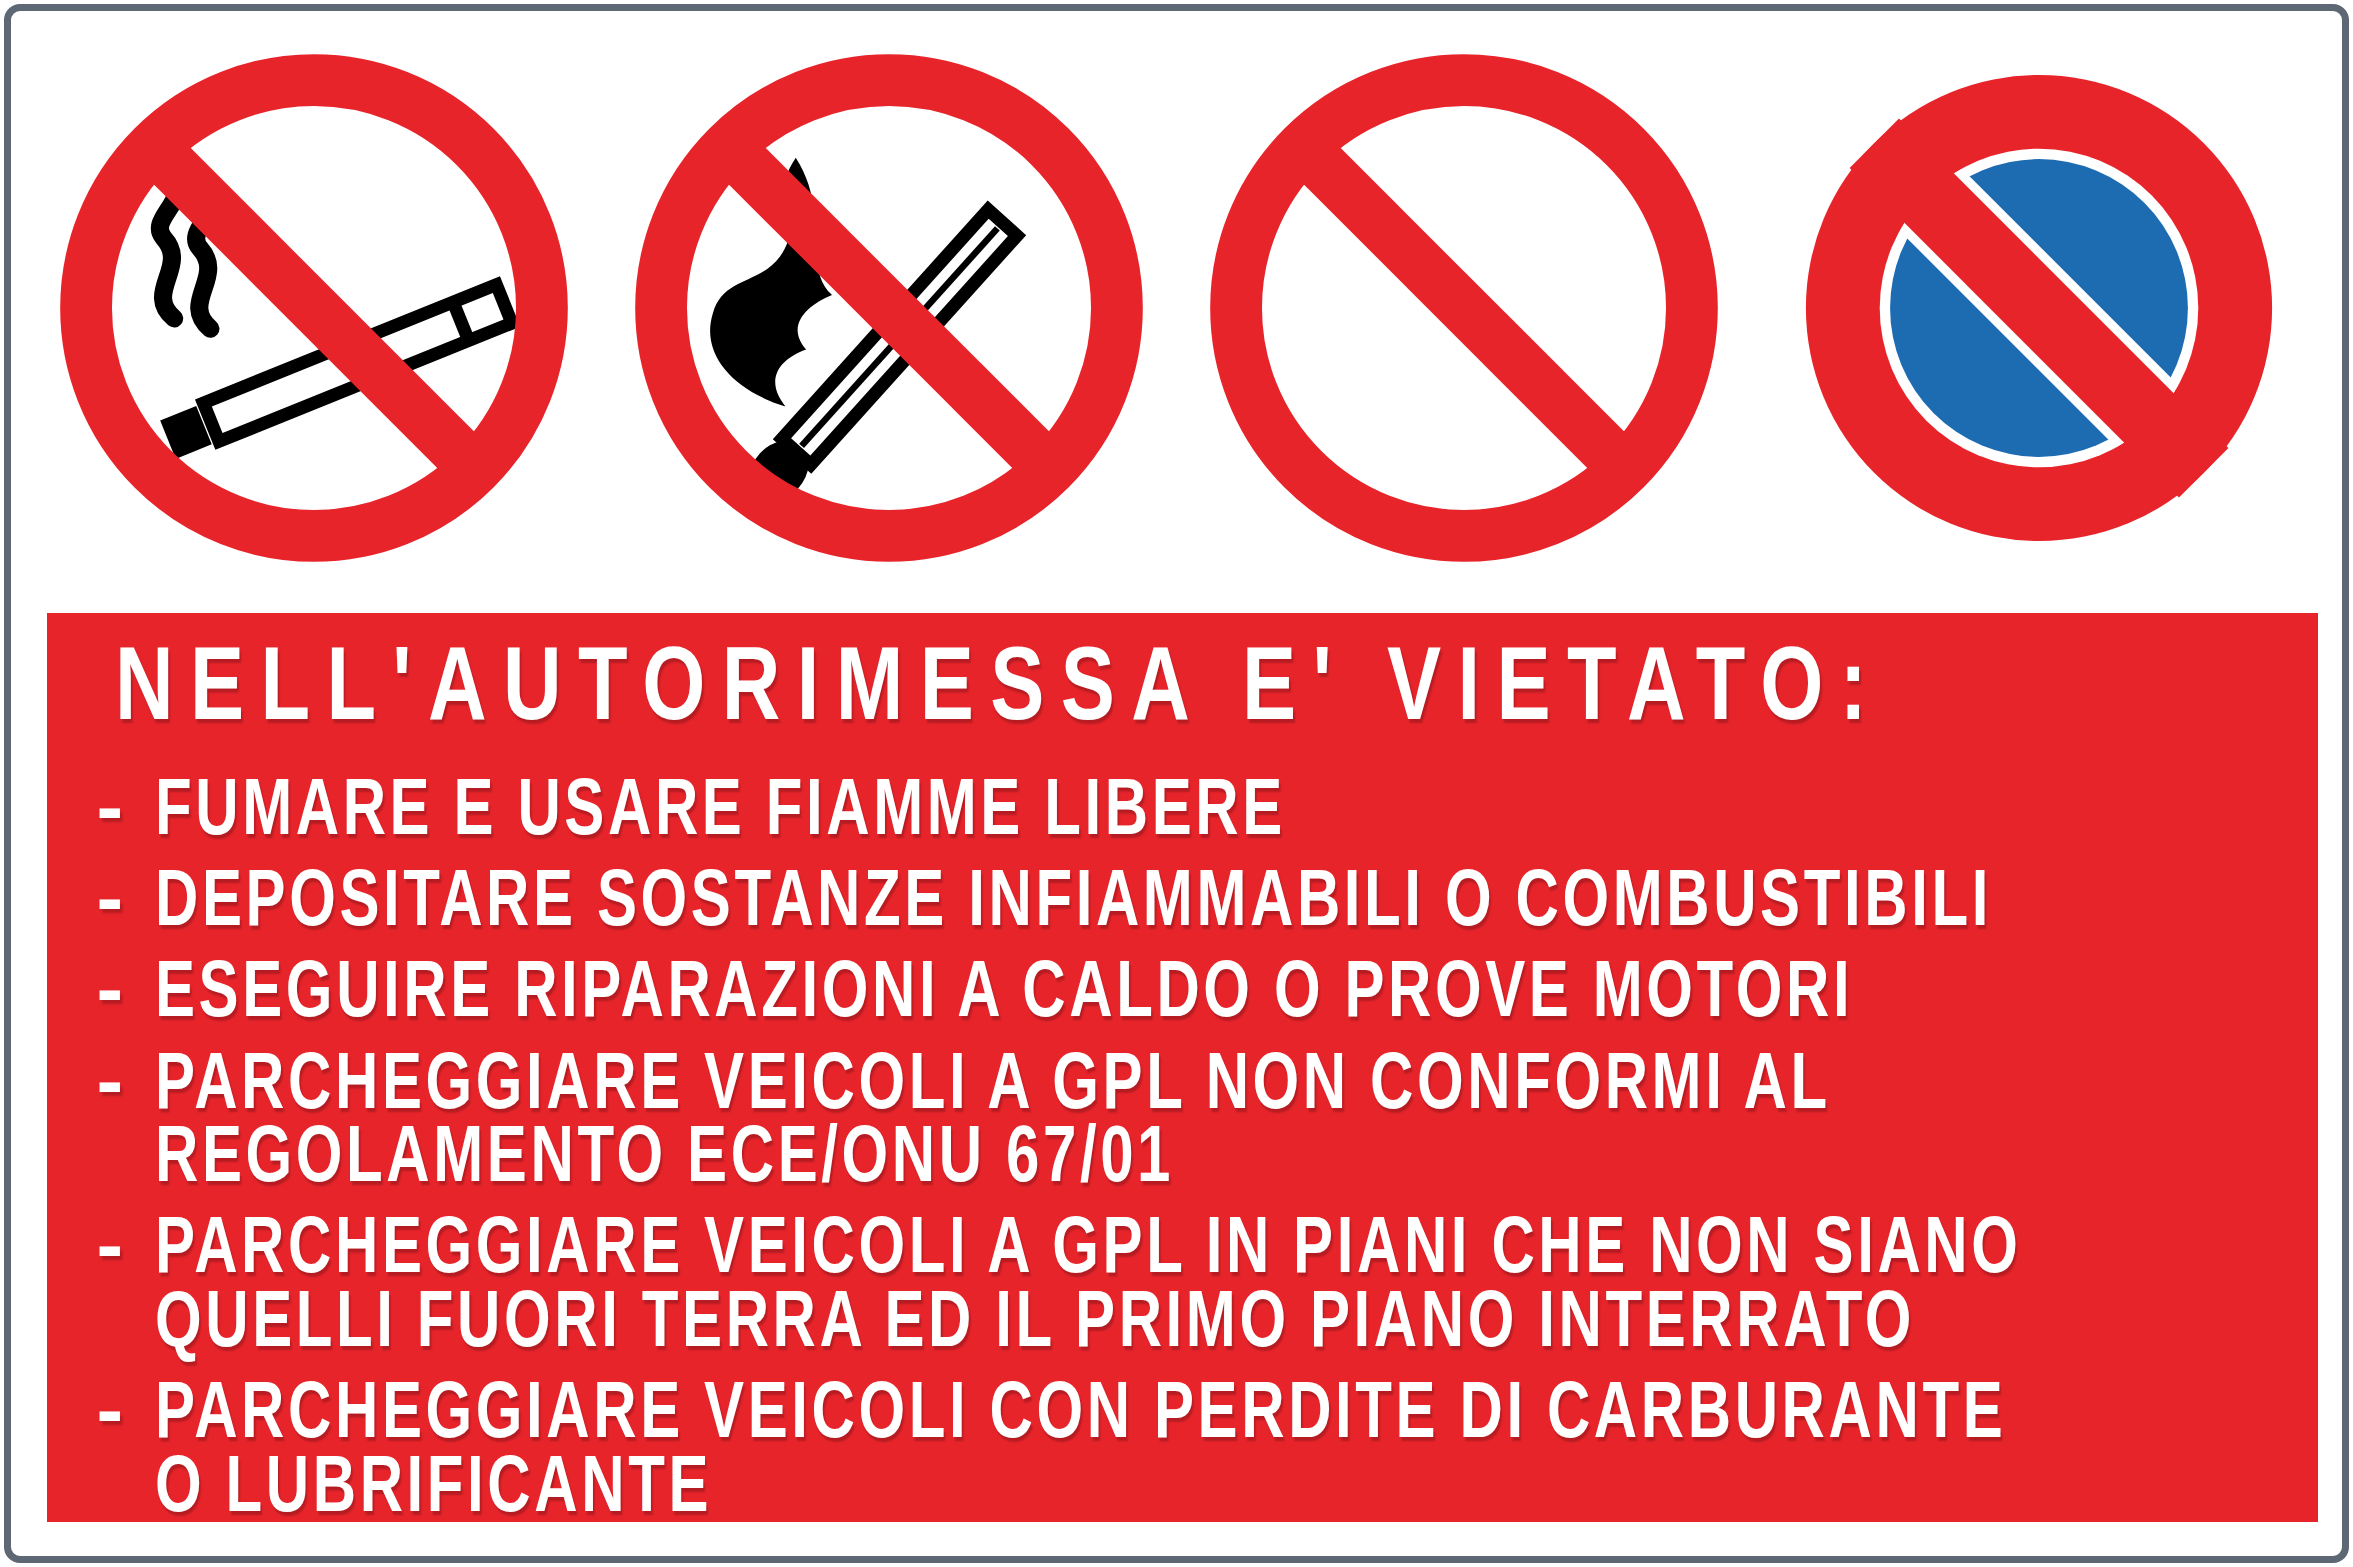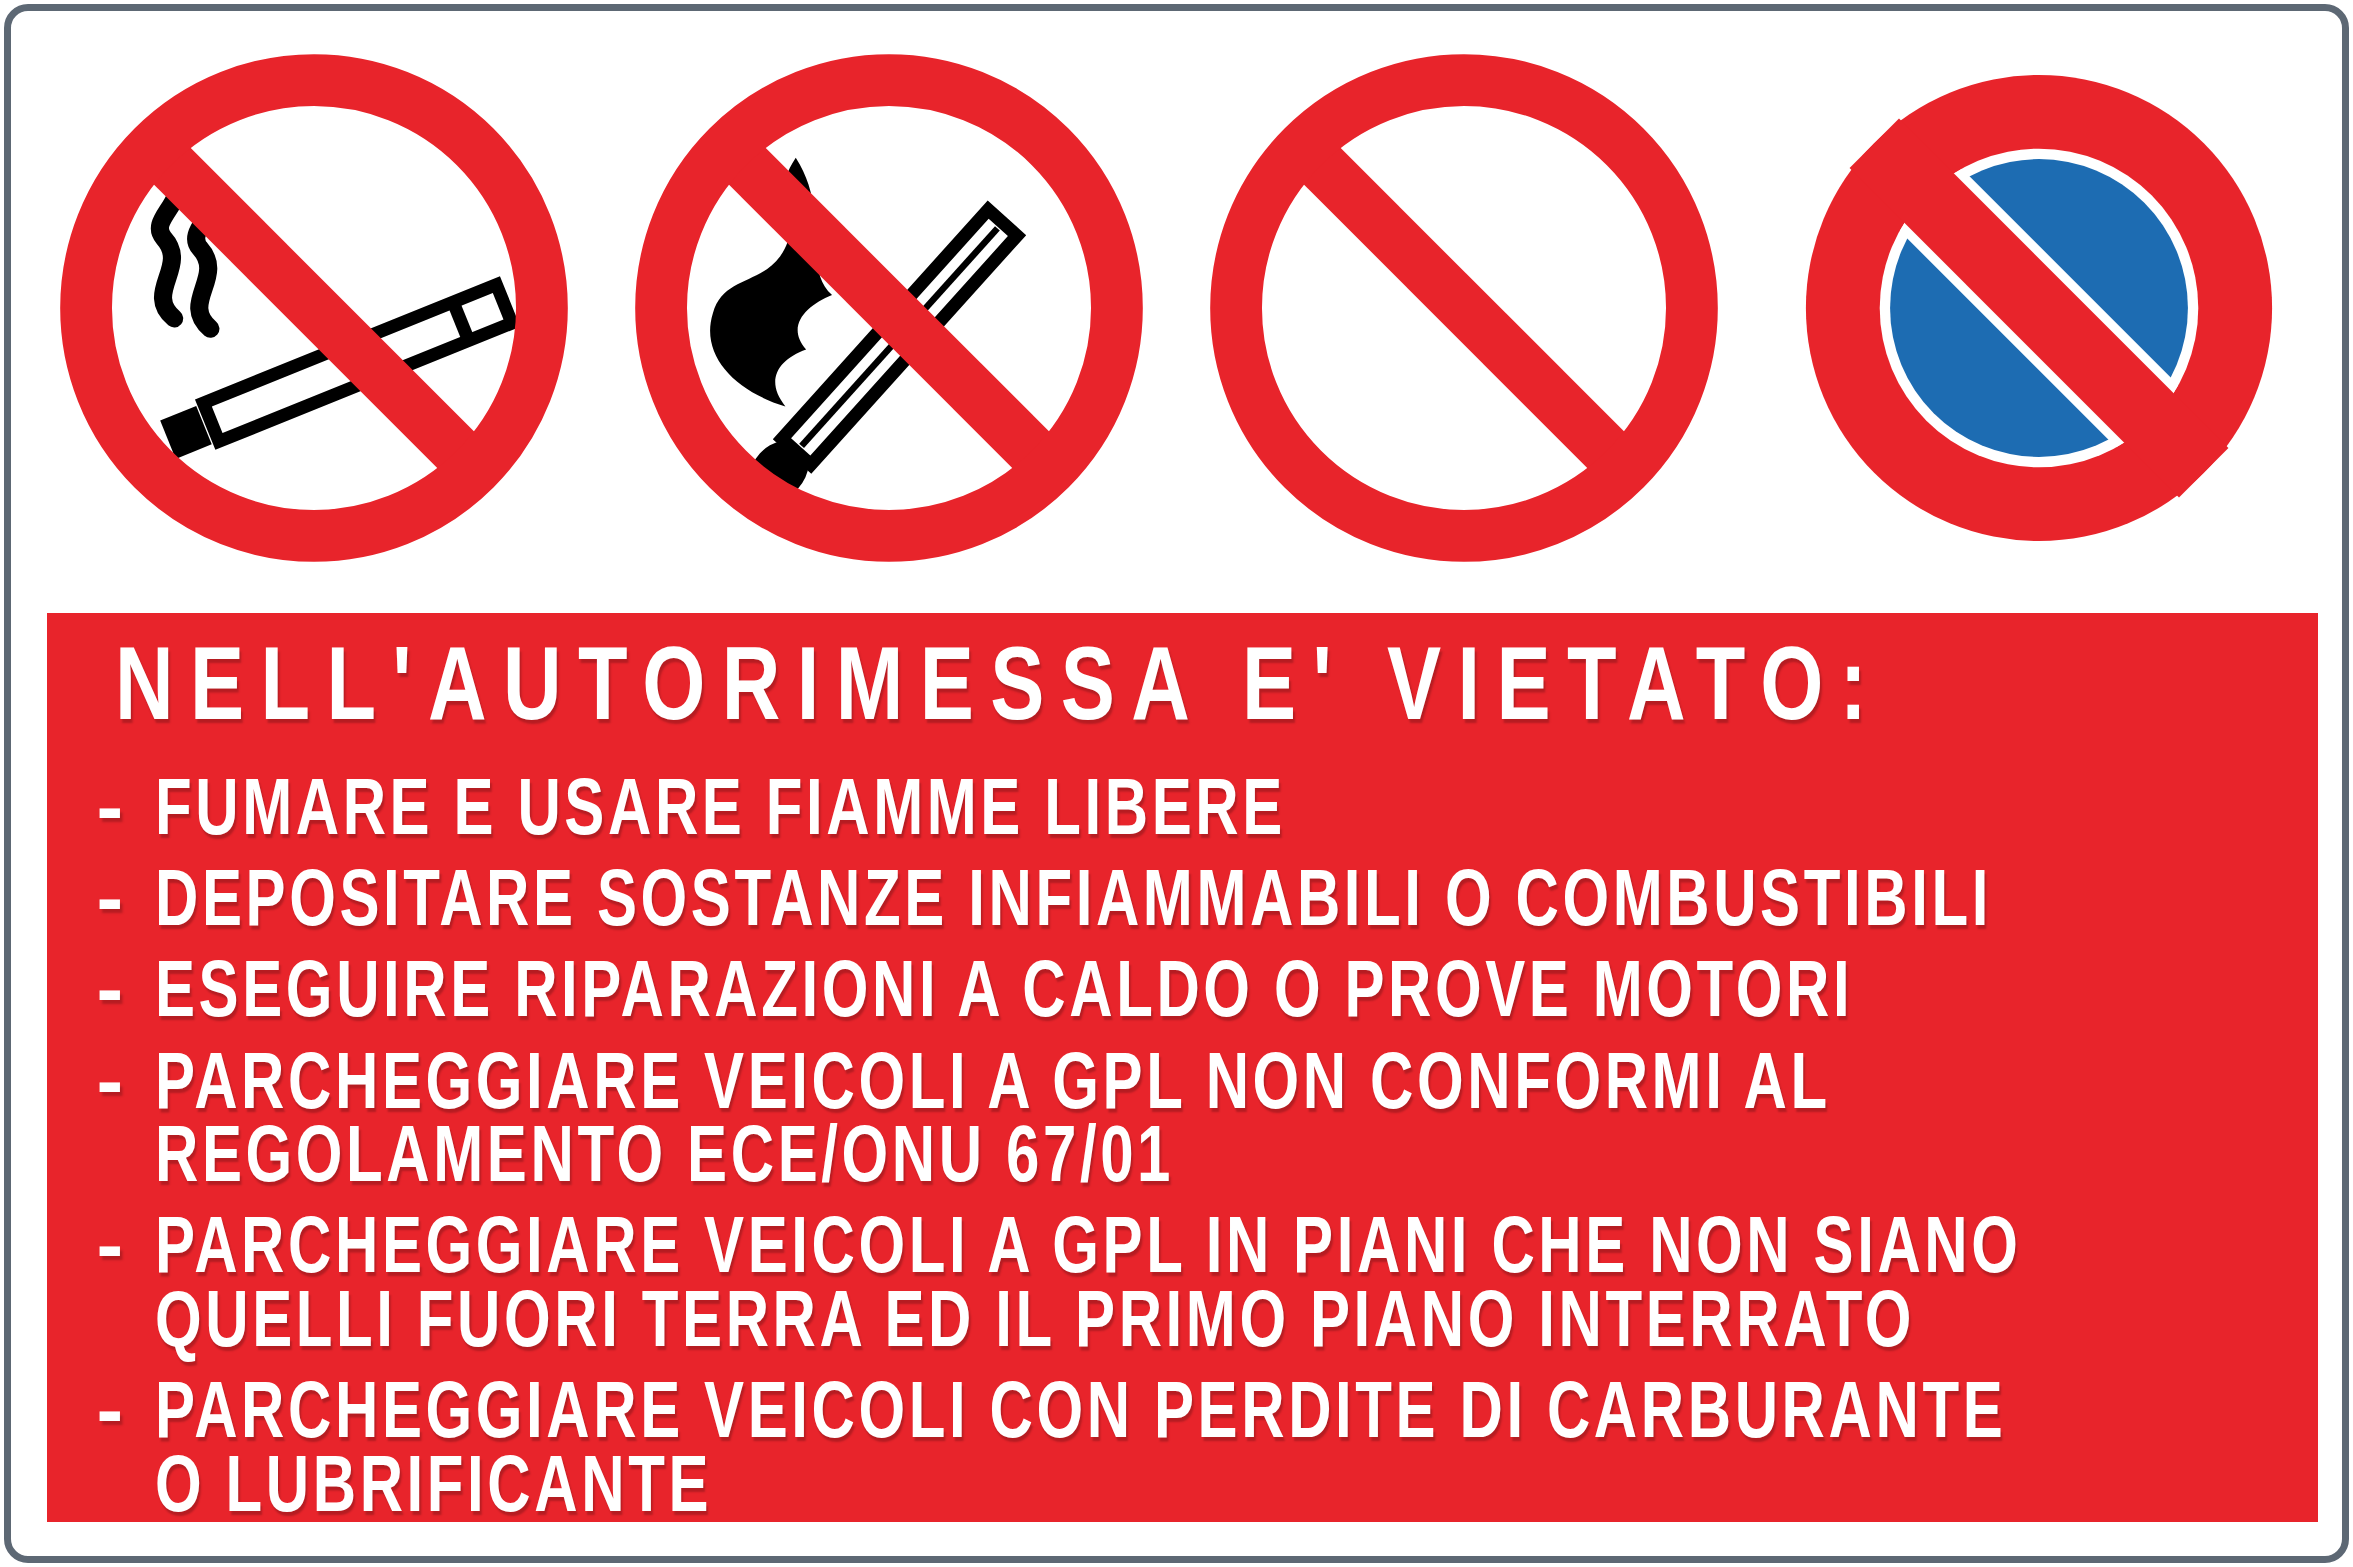--- a/index.html
+++ b/index.html
@@ -5,21 +5,21 @@
   :root{
     --red:#e8242b; --blue:#1d6cb2; --border-gray:#5d6874;
     --pictogram-black:#000000; --text-white:#ffffff;
   }
   *{margin:0;padding:0;box-sizing:border-box;}
   html,body{width:2354px;height:1568px;background:#fff;overflow:hidden;
     font-family:"Liberation Sans","DejaVu Sans",sans-serif;}
   .sign{
     position:absolute; inset:4px;
     border:7.2px solid var(--border-gray);
-    border-radius:24px; background:#fff;
+    border-radius:16px; background:#fff;
   }
   .symbols-row{
     position:absolute; top:38px; left:44px; right:44px; height:518px;
     display:flex; justify-content:space-between;
   }
   .symbol{width:518px;height:518px;}
   .symbol svg{width:100%;height:100%;display:block;}
   .red-band{
     position:absolute; left:36px; right:24px; top:602px; bottom:34px;
     background:var(--red); color:var(--text-white);

